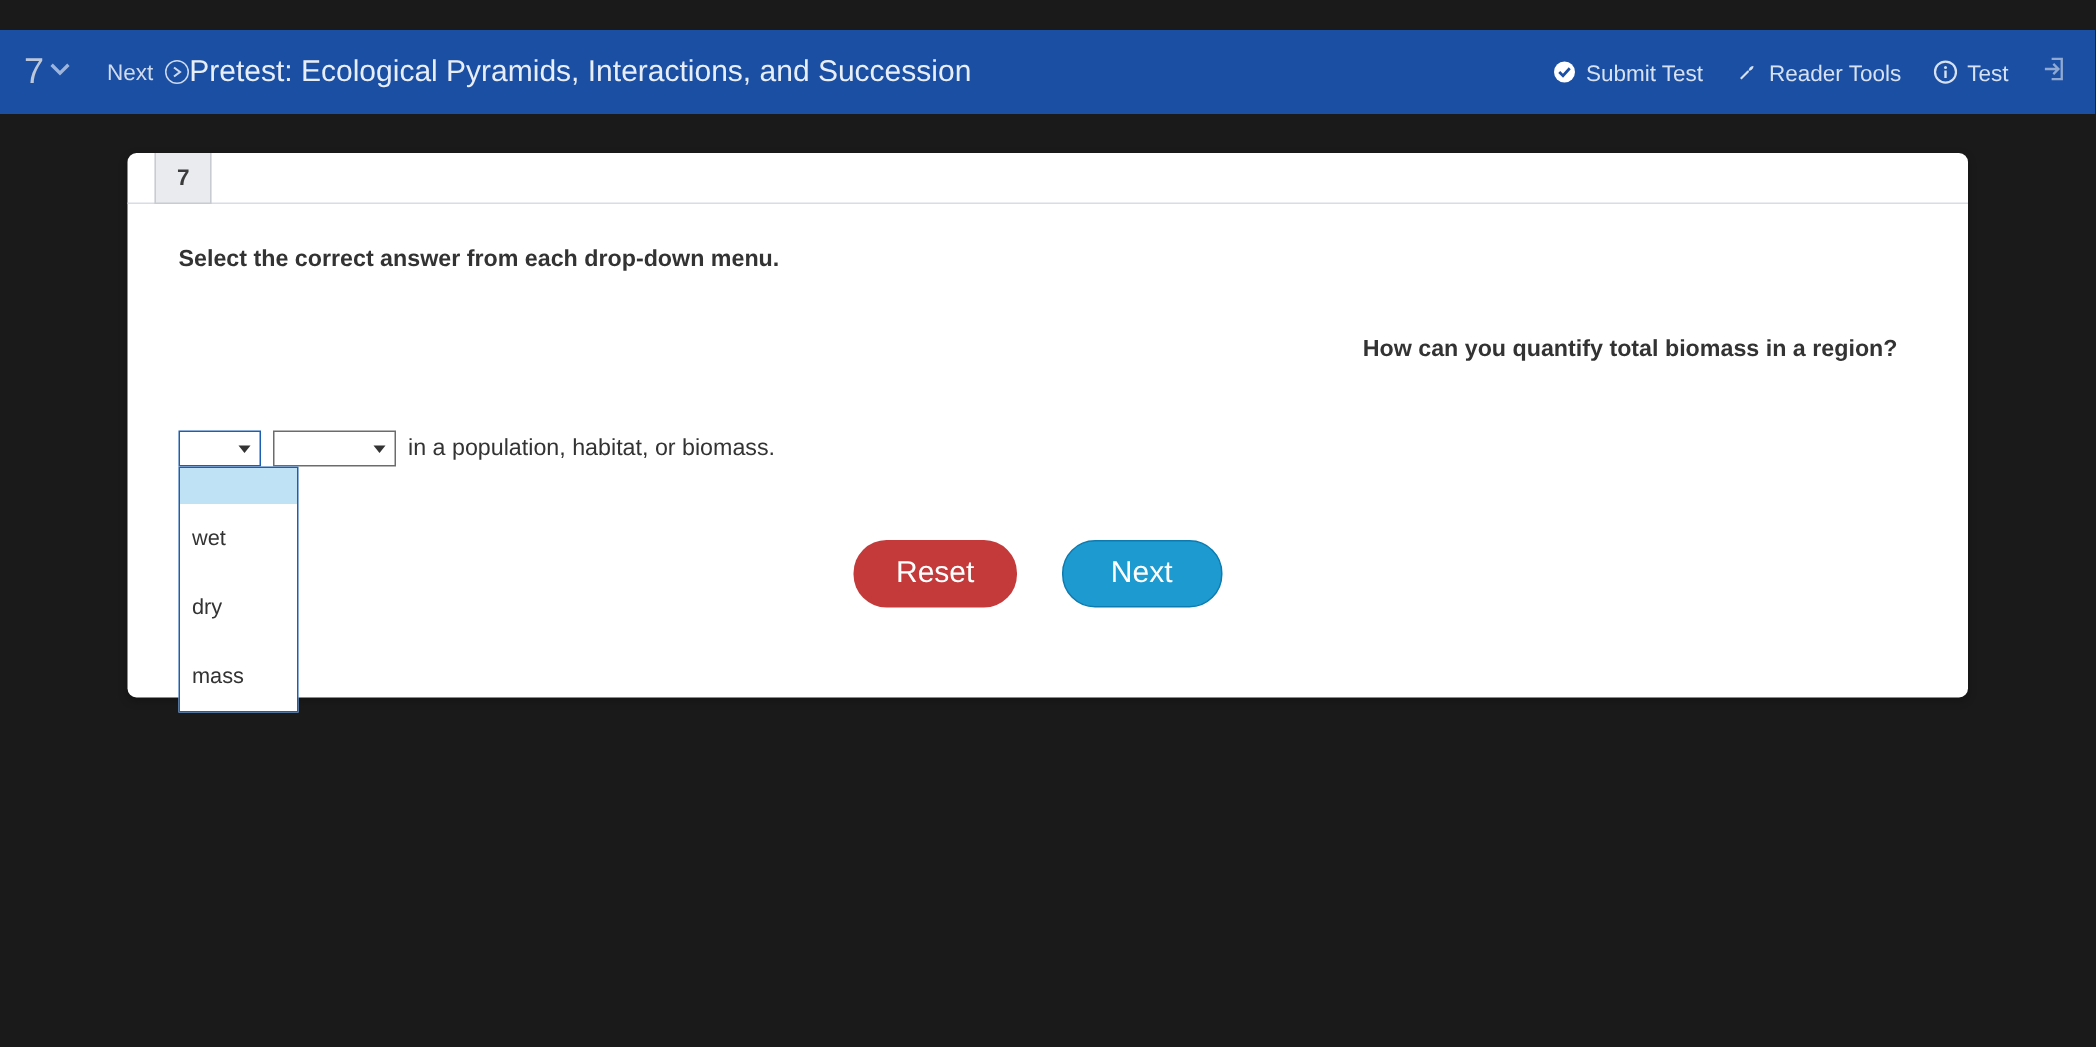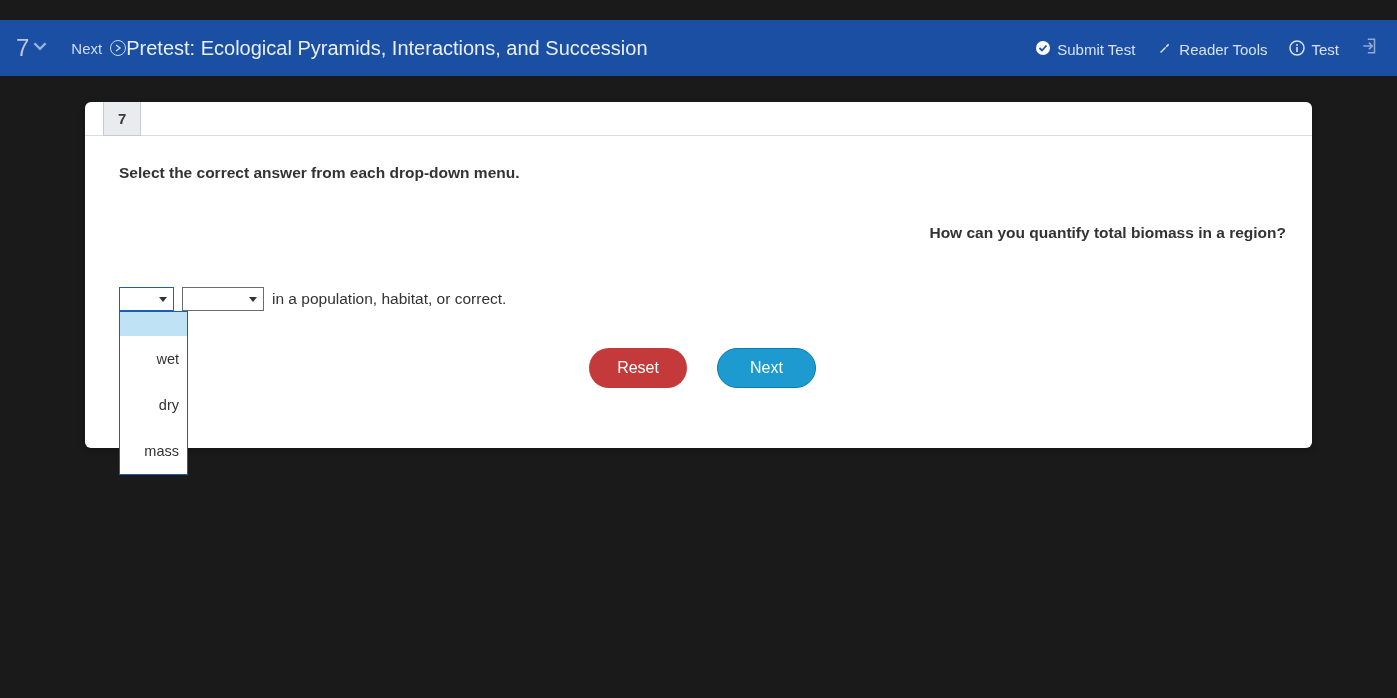--- a/index.html
+++ b/index.html
@@ -9,33 +9,33 @@
 .qnum-chev { margin-right:24px; }
 .next-link { color:#d0dbef; font-size:15px; margin-right:8px; }
 .next-arrow { display:inline-flex; align-items:center; justify-content:center; width:16px; height:16px; border:1.5px solid #cdd9ee; border-radius:50%; color:#cdd9ee; font-size:10px; }
 .title { color:#e8eef8; font-size:20px; font-weight:400; flex:1; }
 .right-tools { display:flex; align-items:flex-end; gap:22px; padding-right:8px; }
 .tool { display:flex; align-items:center; gap:6px; font-size:15px; color:#d6e1f2; }
 .tool svg { width:16px; height:16px; }
 .card { background:#fff; border-radius:6px; margin:26px 85px 0 85px; padding:0 0 60px 0; box-shadow:0 2px 6px rgba(0,0,0,.25); position:relative; }
 .qtab { display:inline-block; background:#e9ebee; border:1px solid #c8ccd2; border-top:none; padding:8px 14px; margin-left:18px; font-size:15px; color:#3b3b3b; font-weight:bold; }
 .divider { border-bottom:1px solid #d9dce1; margin-top:-1px; }
-.content { padding:28px 26px 0 34px; color:#2a2a2a; }
+.content { padding:28px 47px 0 34px; color:#2a2a2a; }
 .instr { font-size:15.5px; font-weight:bold; color:#333; }
 .prompt { font-size:15.5px; font-weight:bold; color:#333; margin-top:42px;text-align:right; }
 .sentence { font-size:15.5px; color:#333; margin-top:44px; display:flex; flex-wrap:wrap; align-items:center; gap:8px; line-height:26px; }
 .ddown { display:inline-block; width:55px; height:24px; border:1px solid #6c6c6c; background:#fff; position:relative; vertical-align:middle; }
 .ddown-open { border:1.5px solid #1a5fb4; }
 .ddown::after { content:""; position:absolute; right:6px; top:9px; border-left:4px solid transparent; border-right:4px solid transparent; border-top:5px solid #333; }
 .dd2 { width:82px; }
-.dropdown-list { position:absolute; left:-1px; top:23px; width:69px; border:1.5px solid #1a5fb4; background:#fff; z-index:10;text-align:right; }
+.dropdown-list { position:absolute; left:-1px; top:23px; width:80px; border:1.5px solid #1a5fb4; background:#fff; z-index:10; }
 .dropdown-list .opt { padding:10px 8px; font-size:14.5px; color:#333; }
 .dropdown-list .opt.blank { background:#bfe3f5; height:24px; padding:0; }
 .btnrow { display:flex; gap:30px; justify-content:center; margin-top:36px; }
-.btn { border:none; border-radius:22px; padding:10px 28px; font-size:16px; color:#fff; font-weight:500; }
+.btn { border:none; border-radius:22px; padding:10px 28px; font-size:20px; color:#fff; font-weight:500;margin-top:12px; }
 .btn-reset { background:#c43a3a; }
 .btn-next { background:#1d9bd1; border:1px solid #0d7bb0; padding:10px 32px; }
 </style>
 </head>
 <body>
 
 <div class="topbar">
   <span class="qnum">7</span>
   <span class="qnum-chev">
     <svg width="14" height="14" viewBox="0 0 10 10">
@@ -95,20 +95,20 @@
     <div class="sentence">
       <span class="ddown ddown-open">
         <div class="dropdown-list">
           <div class="opt blank"></div>
           <div class="opt">wet</div>
           <div class="opt">dry</div>
           <div class="opt">mass</div>
         </div>
       </span>
       <span class="ddown dd2"></span>
-      <span>in a population, habitat, or correct.</span>
+      <span>in a population, habitat, or biomass.</span>
     </div>
     <div class="btnrow">
       <button class="btn btn-reset">Reset</button>
       <button class="btn btn-next">Next</button>
     </div>
   </div>
 </div>
 
 </body></html>

